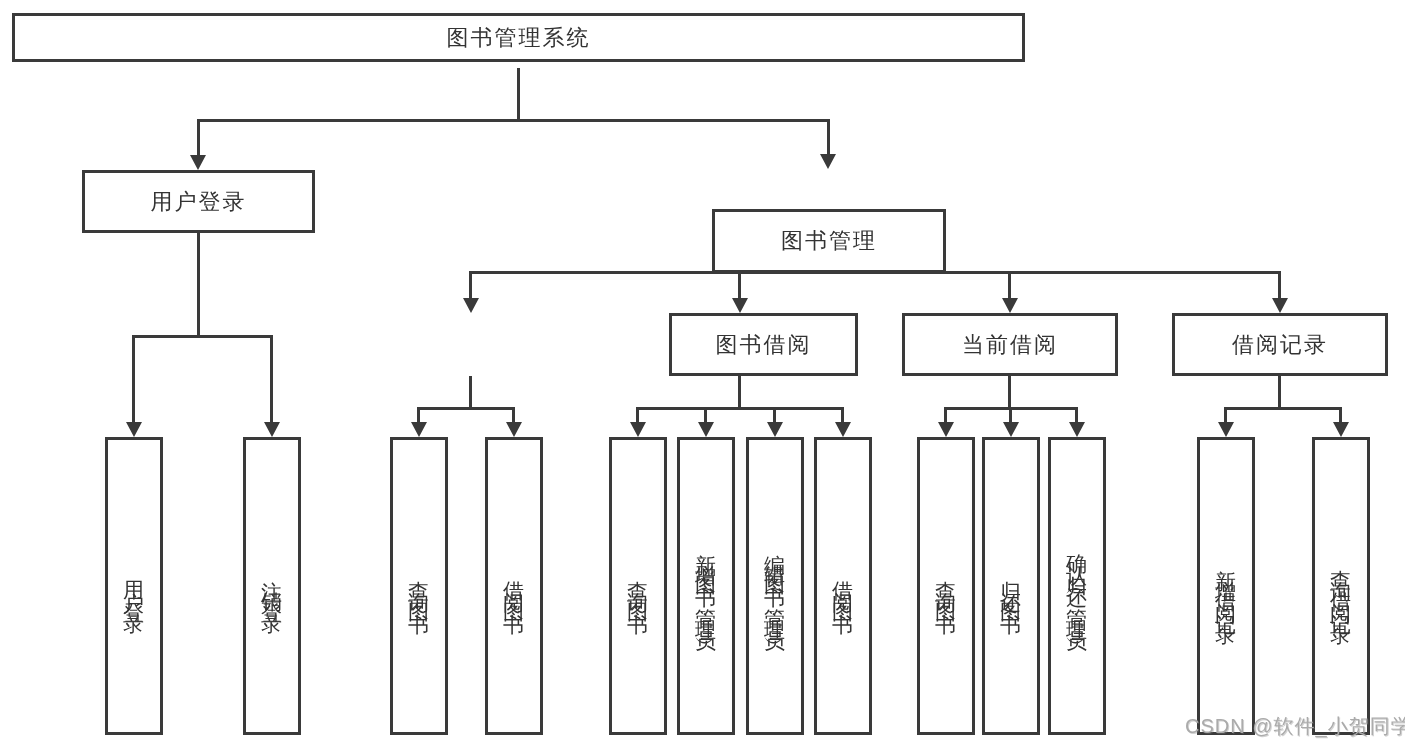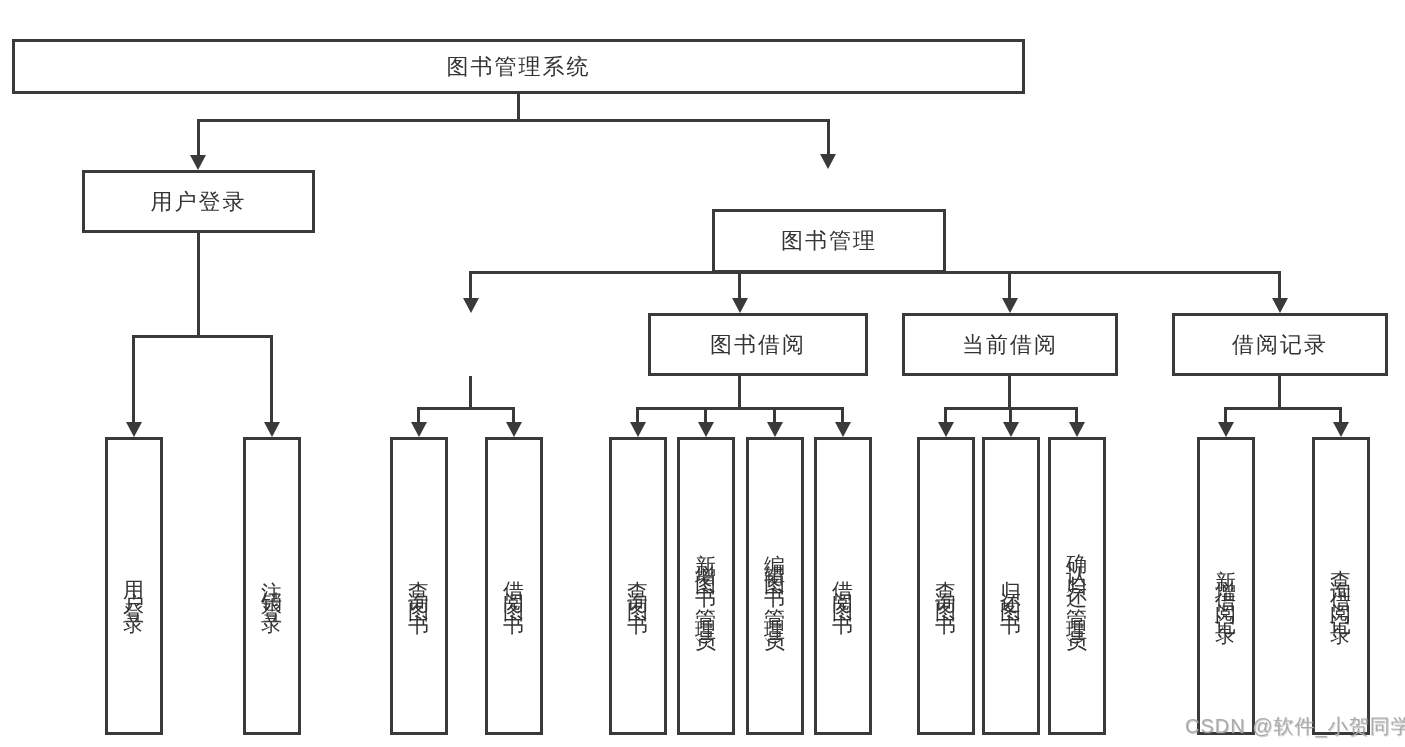--- a/index.html
+++ b/index.html
@@ -66,34 +66,34 @@
     text-shadow: 1px 1px 0 rgba(130,130,130,0.35);
     z-index: 6;
     white-space: nowrap;
   }
 </style>
 </head>
 <body>
 
 <div class="stage">
 
-  <div class="node node-h" style="left:12px; top:13px; width:1013px; height:55px;margin-top:26px;">
+  <div class="node node-h" style="left:12px; top:13px; width:1013px; height:49px;">
     <span class="label">图书管理系统</span>
   </div>
 
   <div class="node node-h" style="left:82px; top:170px; width:233px; height:63px;">
     <span class="label">用户登录</span>
   </div>
 
   <div class="node node-h" style="left:712px; top:169px; width:234px; height:64px;margin-top:40px;">
     <span class="label">图书管理</span>
   </div>
 
 
-  <div class="node node-h" style="left:648px; top:313px; width:220px; height:63px;">
+  <div class="node node-h" style="left:669px; top:313px; width:189px; height:63px;">
     <span class="label">图书借阅</span>
   </div>
 
   <div class="node node-h" style="left:902px; top:313px; width:216px; height:63px;">
     <span class="label">当前借阅</span>
   </div>
 
   <div class="node node-h" style="left:1172px; top:313px; width:216px; height:63px;align-items:center;">
     <span class="label">借阅记录</span>
   </div>

